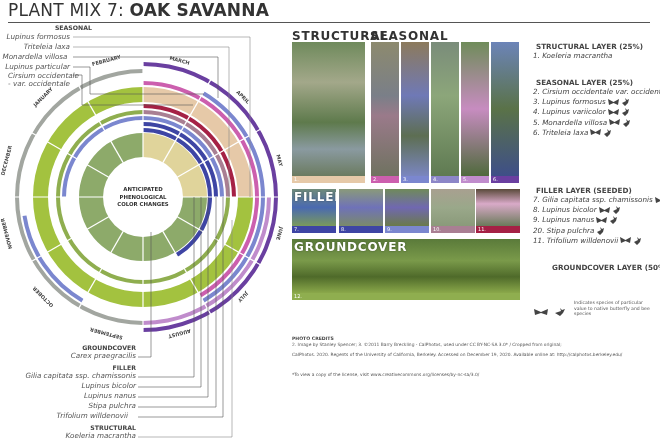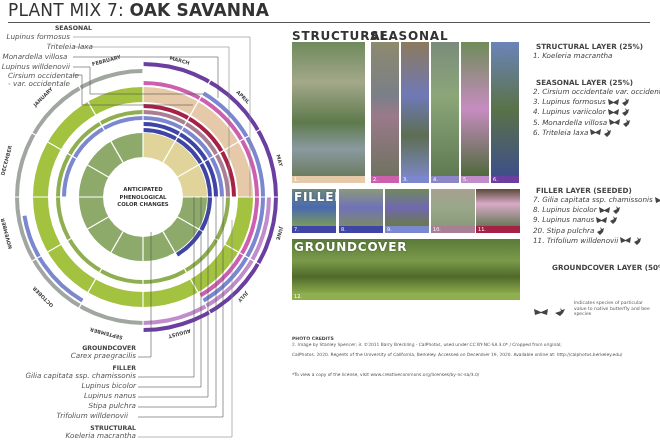--- a/index.html
+++ b/index.html
@@ -86,23 +86,23 @@
     <polyline points="138,387 201,387 201,197" fill="none" stroke="#555" stroke-width="0.6"></polyline>
     <polyline points="138,397 208,397 208,197" fill="none" stroke="#555" stroke-width="0.6"></polyline>
     <polyline points="138,407 216,407 216,197" fill="none" stroke="#555" stroke-width="0.6"></polyline>
     <polyline points="138,417 223,417 223,197" fill="none" stroke="#555" stroke-width="0.6"></polyline>
     <polyline points="138,437 232,437 232,220" fill="none" stroke="#888" stroke-width="0.6"></polyline>
   </svg>
 
 <div>
   <div class="hdr" style="left:10px;top:24px;width:82px;">SEASONAL</div>
   <div class="lbl" style="left:0;top:32px;width:70px;">Lupinus formosus</div>
-  <div class="lbl" style="left:0;top:42px;width:70px;padding-left:23px;">Triteleia laxa</div>
+  <div class="lbl" style="left:0;top:42px;width:70px;">Triteleia laxa</div>
   <div class="lbl" style="left:0;top:52px;width:70px;text-align:center;">Monardella villosa</div>
-  <div class="lbl" style="left:0;top:62px;width:70px;">Lupinus willdenovii</div>
+  <div class="lbl" style="left:0;top:62px;width:70px;">Lupinus particular</div>
   <div class="lbl" style="left:8px;top:71px;width:70px;">Cirsium occidentale</div>
   <div class="lbl" style="left:0;top:79px;width:70px;">- var. occidentale</div>
 
   <div class="hdr" style="left:40px;top:344px;width:96px;">GROUNDCOVER</div>
   <div class="lbl" style="left:40px;top:351px;width:96px;">Carex praegracilis</div>
 
   <div class="hdr" style="left:40px;top:364px;width:96px;">FILLER</div>
   <div class="lbl" style="left:20px;top:371px;width:116px;">Gilia capitata ssp. chamissonis</div>
   <div class="lbl" style="left:20px;top:381px;width:116px;">Lupinus bicolor</div>
   <div class="lbl" style="left:20px;top:391px;width:116px;">Lupinus nanus</div>

